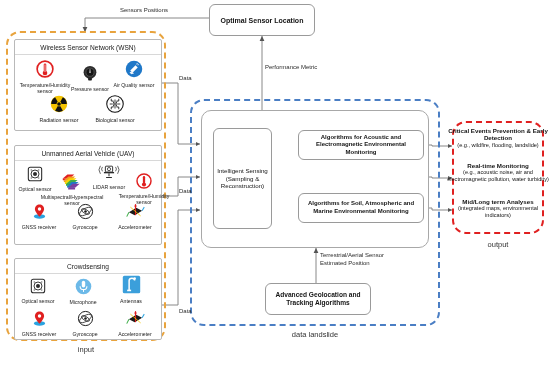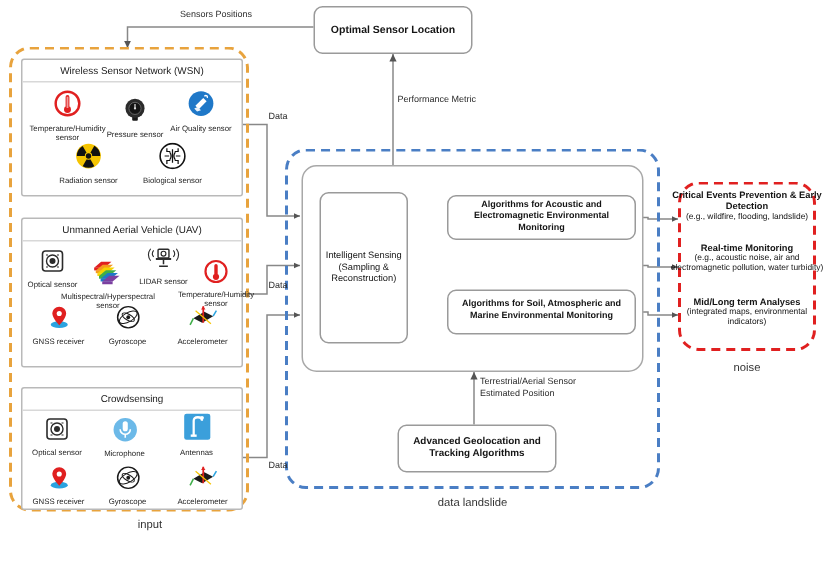--- a/index.html
+++ b/index.html
@@ -129,21 +129,21 @@
     <path d="M287,177 L287,208 L298,208" fill="none" stroke="#888" stroke-width="1" marker-end="url(#arS)"></path>
 
     <path d="M424,145 L432,145 L432,146 L452,146" fill="none" stroke="#888" stroke-width="1" marker-end="url(#arS)"></path>
     <path d="M424,177 L432,177 L432,178 L452,178" fill="none" stroke="#888" stroke-width="1" marker-end="url(#arS)"></path>
     <path d="M424,208 L432,208 L432,210 L452,210" fill="none" stroke="#888" stroke-width="1" marker-end="url(#arS)"></path>
 
     <path d="M316,283 L316,248" fill="none" stroke="#888" stroke-width="1" marker-end="url(#ar)"></path>
   </svg>
 
   <div class="region region-input" style="left:6px; top:31px; width:160px; height:310px;"></div>
-  <div class="region-label" style="left:60px; top:345px; width:80px;">input</div>
+  <div class="region-label" style="left:46px; top:345px; width:80px;">input</div>
 
   <div class="group" style="left:14px; top:39px; width:148px; height:92px;">
     <div class="group-title">Wireless Sensor Network (WSN)</div>
     <div class="group-body">
       <div class="sensor" style="left:2px; top:5px;">
         <span class="ico">
           <svg width="18" height="18" viewBox="0 0 24 24">
             <circle cx="12" cy="12" r="10.5" fill="#fff" stroke="#e02020" stroke-width="2.2"></circle>
             <rect x="10.3" y="4.5" width="3.4" height="11" rx="1.7" fill="#e02020"></rect>
             <circle cx="12" cy="17.3" r="3.1" fill="#e02020"></circle>
@@ -413,21 +413,21 @@
     <span>Advanced Geolocation and Tracking Algorithms</span>
   </div>
 
   <div class="edge-label multi" style="left:320px; top:252px; width:78px; text-align:left;">Terrestrial/Aerial Sensor Estimated Position</div>
 
   <div class="edge-label" style="left:179px; top:75px;">Data</div>
   <div class="edge-label" style="left:179px; top:188px;">Data</div>
   <div class="edge-label" style="left:179px; top:308px;">Data</div>
 
   <div class="region region-output" style="left:452px; top:121px; width:92px; height:113px;"></div>
-  <div class="region-label" style="left:458px; top:240px; width:80px;">noise</div>
+  <div class="region-label" style="left:458px; top:240px; width:80px;">output</div>
 
   <div class="out-item" style="left:446px; top:127px;">
     <span class="ttl">Critical Events Prevention &amp; Early Detection</span>
     <span class="sub">(e.g., wildfire, flooding, landslide)</span>
   </div>
 
   <div class="out-item" style="left:446px; top:162px;">
     <span class="ttl">Real-time Monitoring</span>
     <span class="sub">(e.g., acoustic noise, air and electromagnetic pollution, water turbidity)</span>
   </div>

